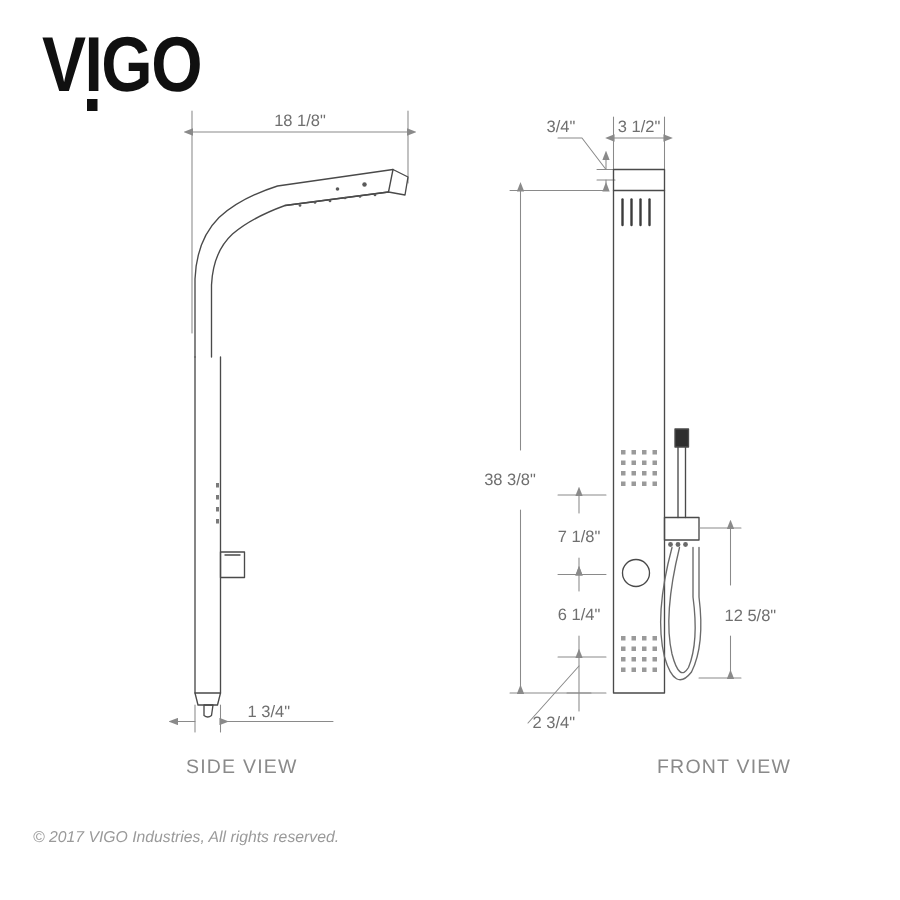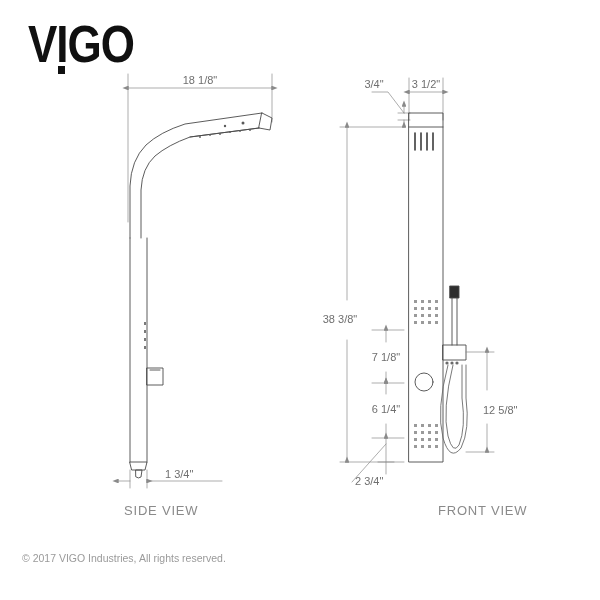--- a/index.html
+++ b/index.html
@@ -47,20 +47,21 @@
     font-size: 11.5px;
     color: #8c8c8c;
     letter-spacing: 0.6px;
   }
   .footer-copy {
     position: absolute;
     left: 22px;
     top: 552px;
     font-size: 10.5px;
     color: #9a9a9a;
+    font-style: italic;
   }
   .view-caption {
     position: absolute;
     font-size: 13px;
     color: #8a8a8a;
     letter-spacing: 0.8px;
   }
   #caption-side { left: 124px; top: 503px; }
   #caption-front { left: 392px; top: 503px; margin-left: 46px; }
 

